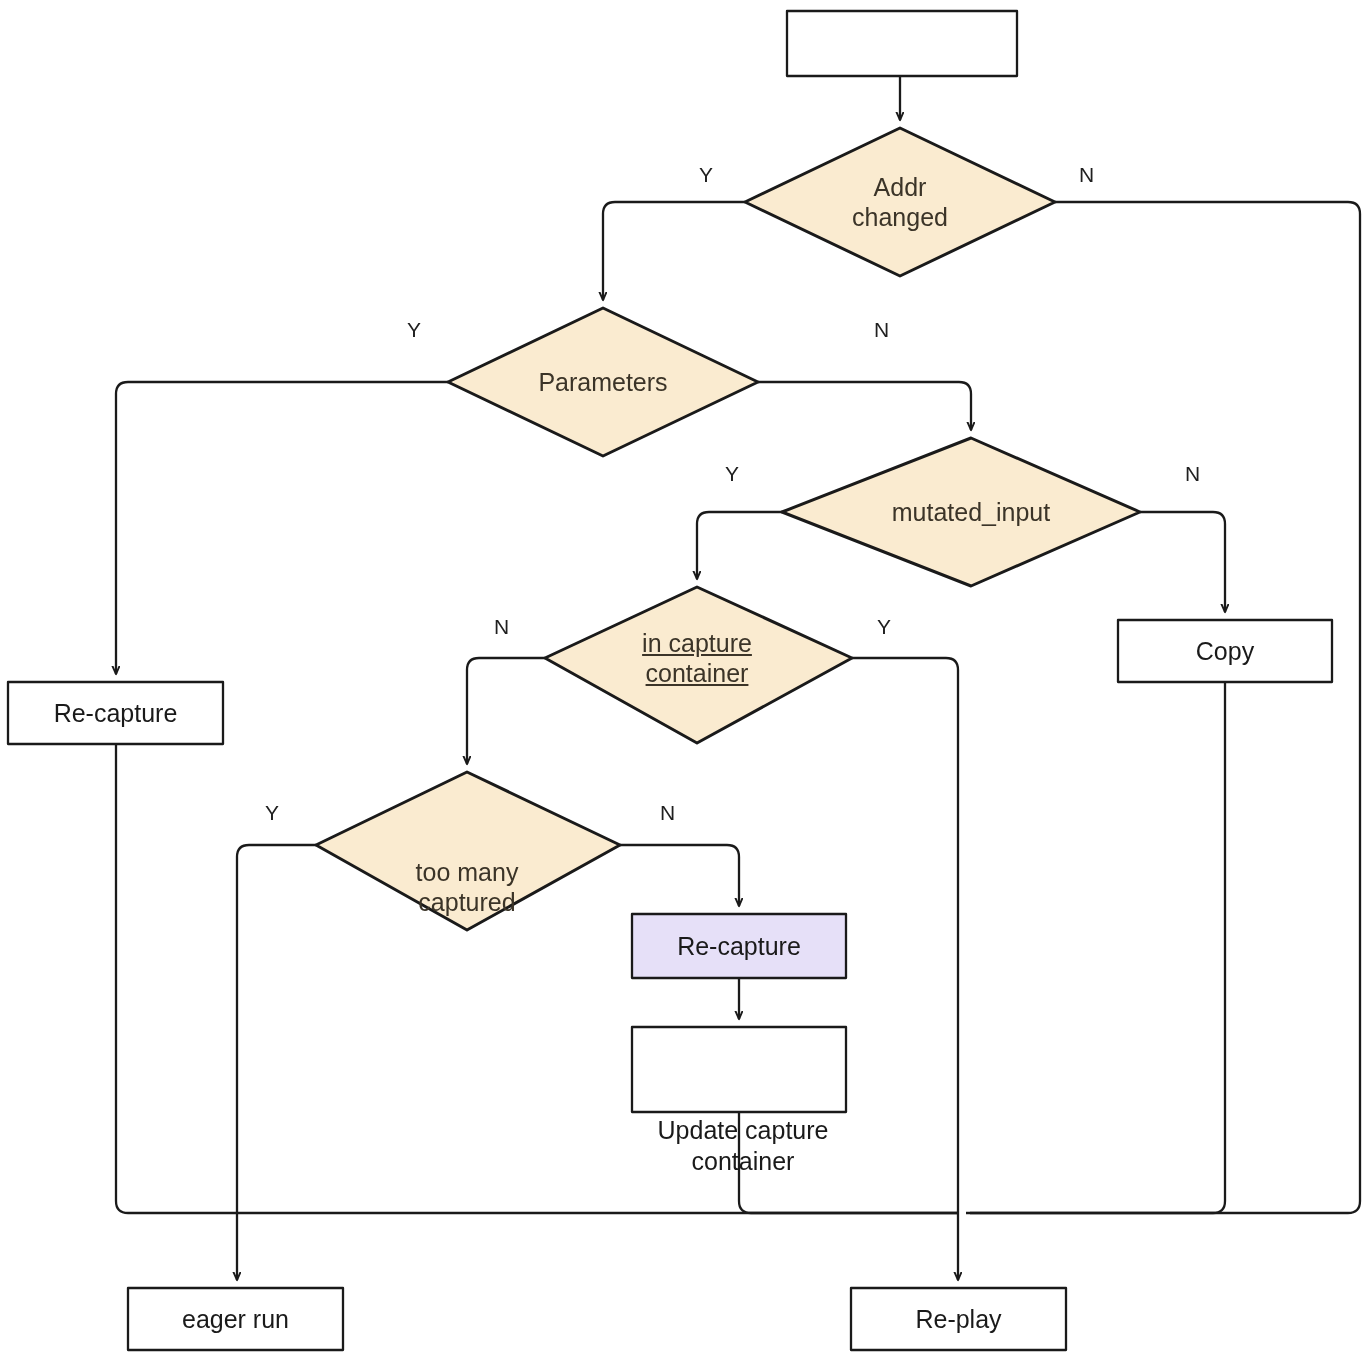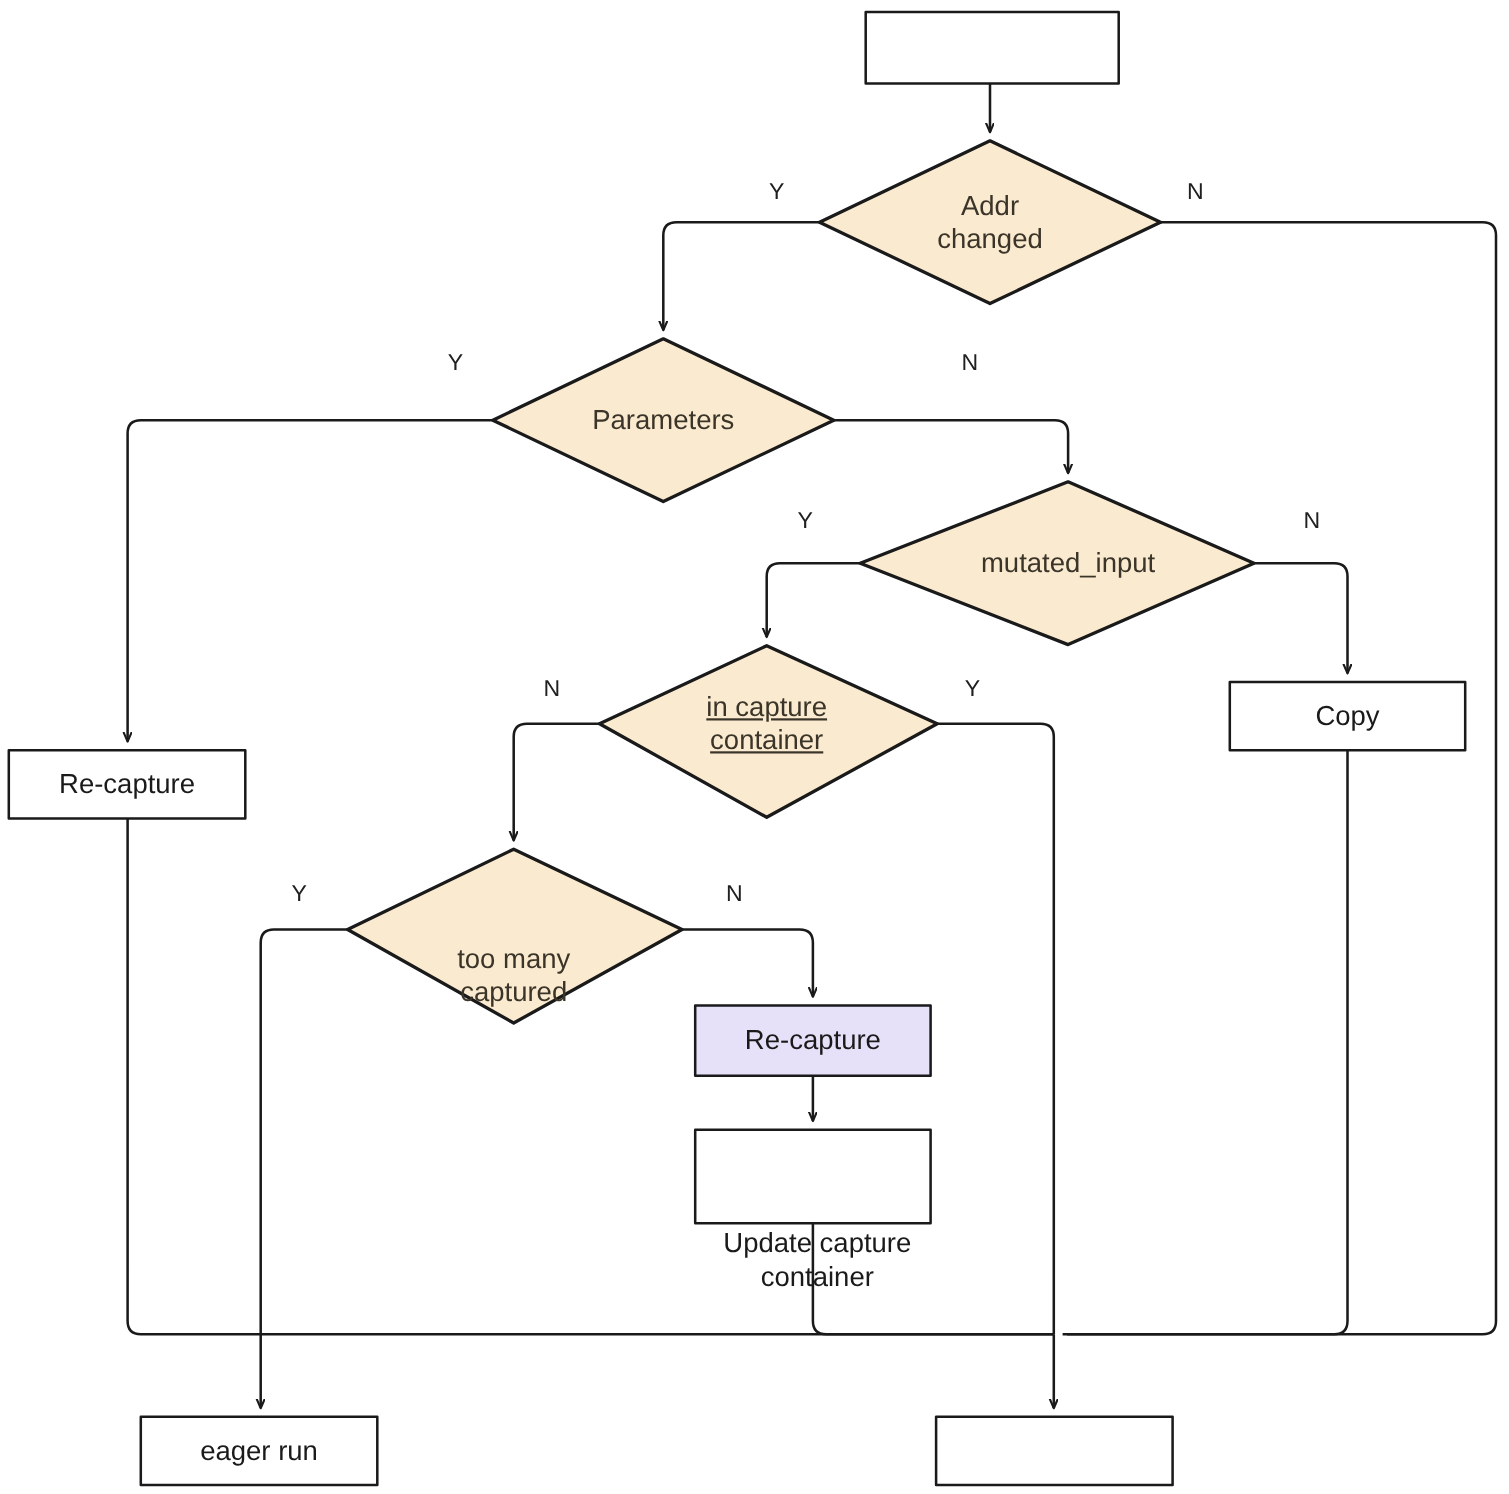--- a/index.html
+++ b/index.html
@@ -113,20 +113,21 @@
 
   <div class="node-text" style="left:1118px;top:620px;width:214px;height:62px;">Copy</div>
 
   <div class="node-text" style="left:632px;top:914px;width:214px;height:64px;">Re-capture</div>
 
   <div class="node-text" style="left:632px;top:1068px;width:222px;height:85px;margin-top:35px;">Update capture
 container</div>
 
   <div class="node-text" style="left:128px;top:1288px;width:215px;height:62px;">eager run</div>
 
+  <div class="node-text" style="left:851px;top:1288px;width:215px;height:62px;">Re-play</div>
 
   <div class="edge-label" style="left:699px;top:163px;">Y</div>
 
   <div class="edge-label" style="left:1079px;top:163px;">N</div>
 
   <div class="edge-label" style="left:407px;top:318px;">Y</div>
 
   <div class="edge-label" style="left:874px;top:318px;">N</div>
 
   <div class="edge-label" style="left:725px;top:462px;">Y</div>

